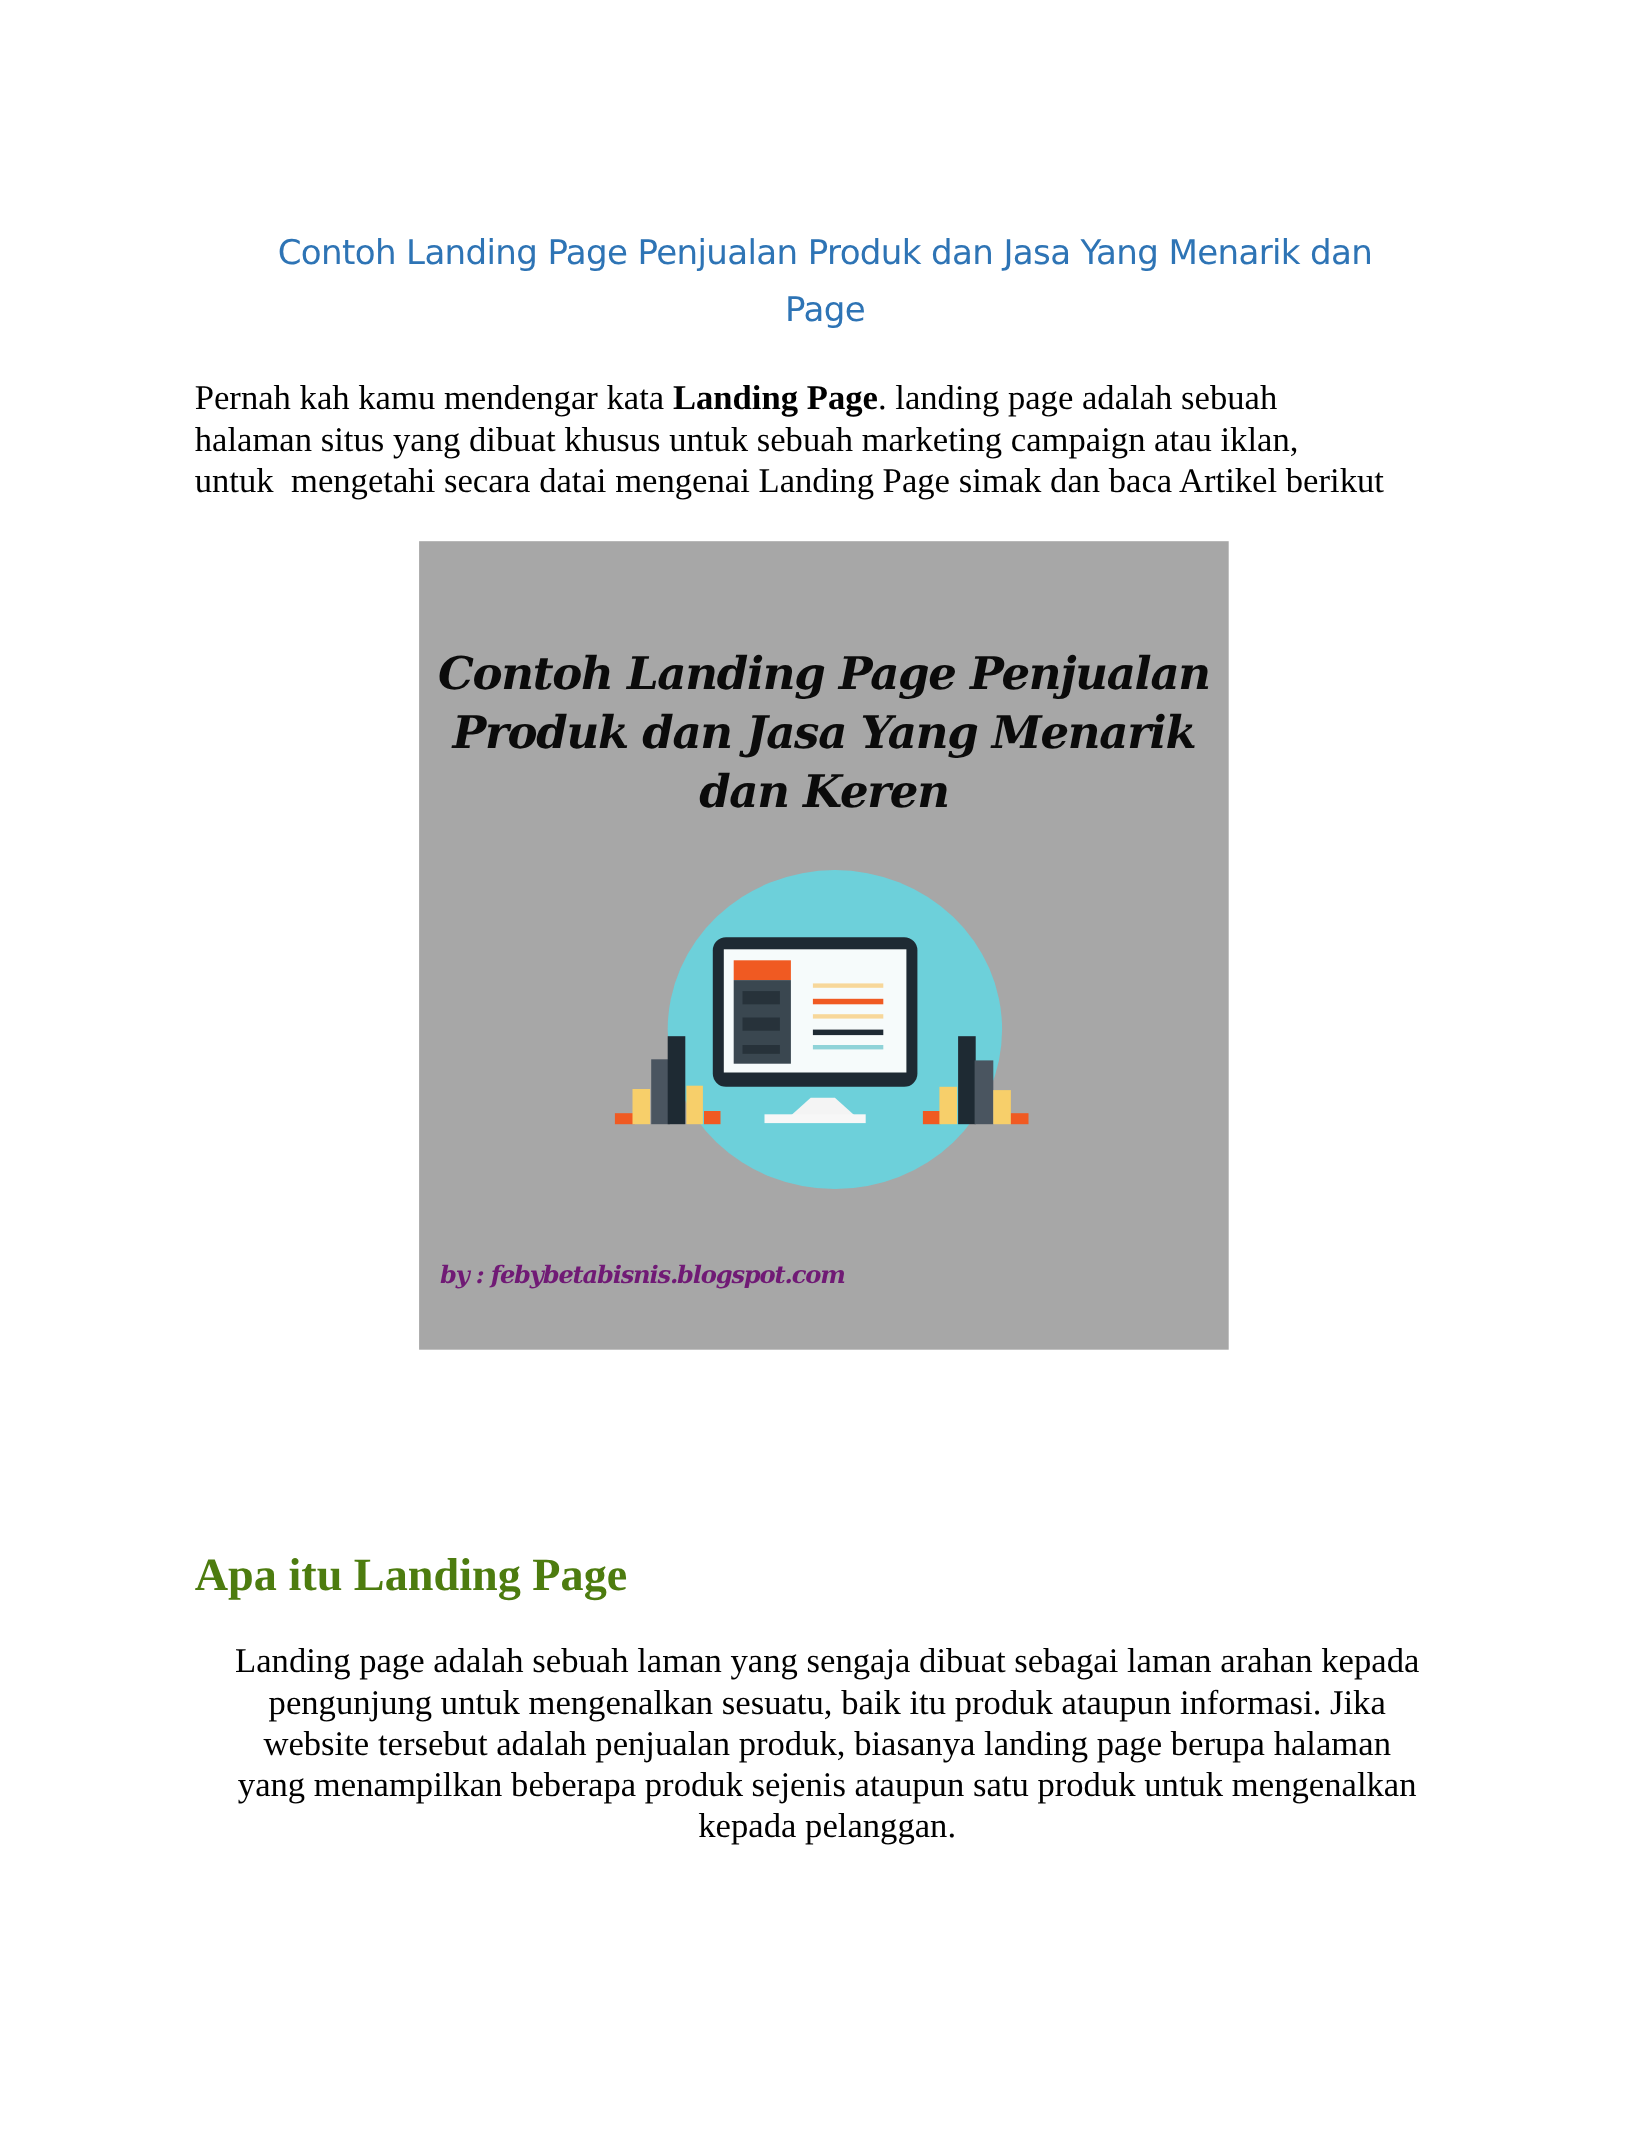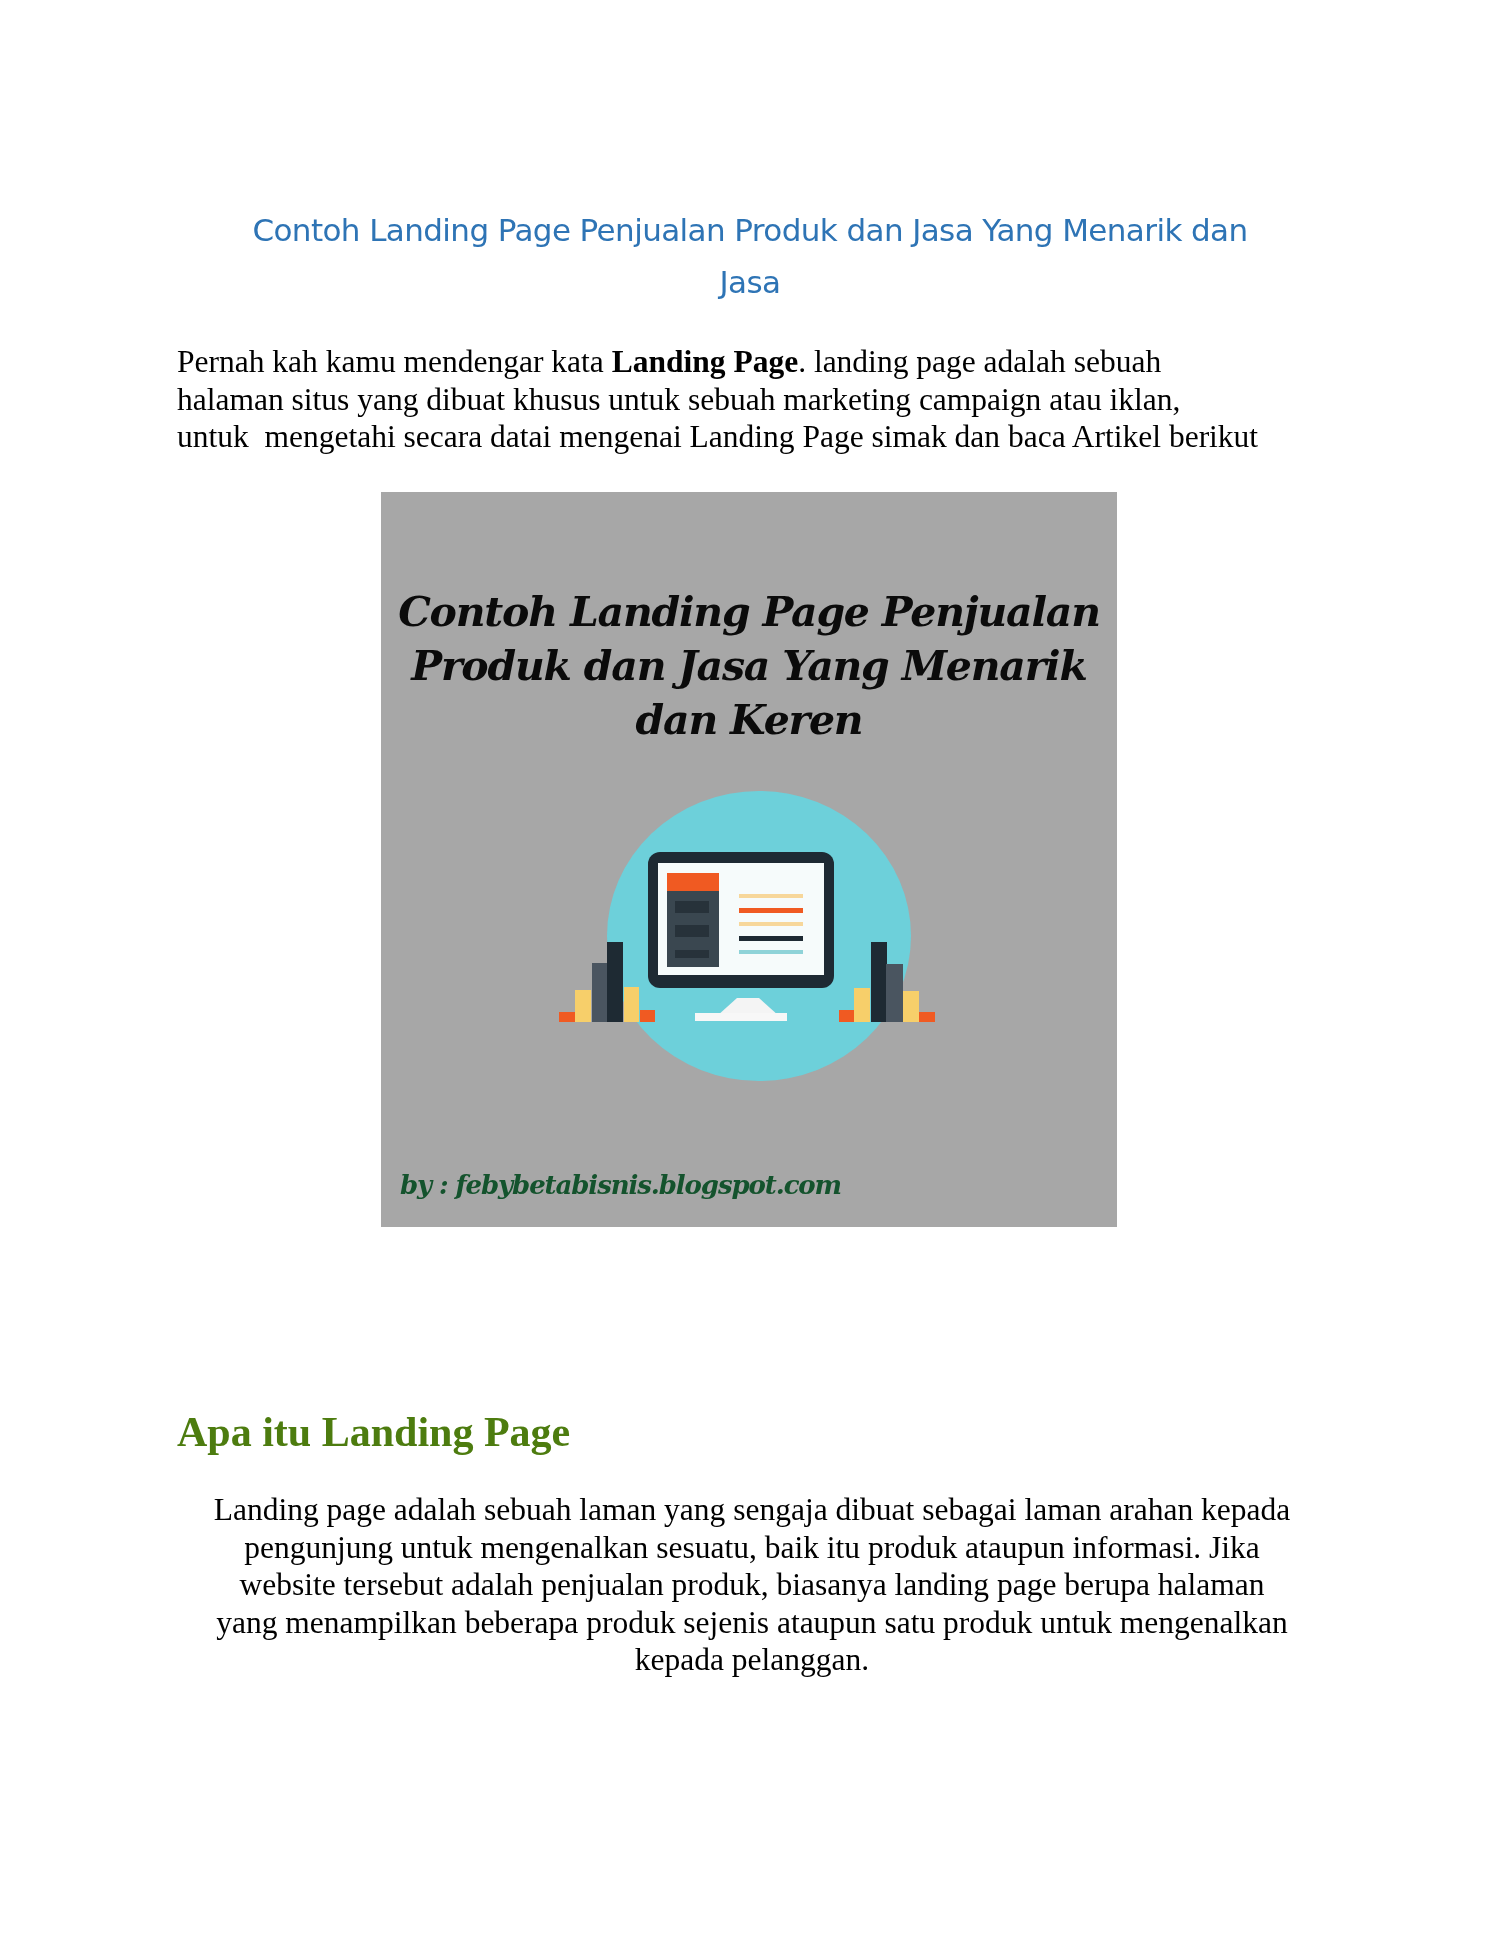--- a/index.html
+++ b/index.html
@@ -30,40 +30,40 @@
       background: #a7a7a7; overflow: hidden;
     }
     .fig-title {
       position: absolute; left: 0; top: 93px; width: 736px; text-align: center;
       font-family: "DejaVu Serif", serif; font-style: italic; font-weight: bold;
       font-size: 41px; line-height: 54px; color: #0b0b0b; letter-spacing: -1.2px;
     }
     .fig-title .tl { display: block; white-space: nowrap; }
     .fig-illus { position: absolute; left: 160px; top: 292px; width: 420px; height: 310px; }
     .fig-credit {
-      position: absolute; left: 19px; top: 678px;
+      position: absolute; left: 19px; top: 654px;
       font-family: "DejaVu Serif", serif; font-style: italic; font-weight: bold;
-      font-size: 26px; color: #14532d; letter-spacing: -1.1px; white-space: nowrap;
+      font-size: 22px; color: #701a75; letter-spacing: -1.1px; white-space: nowrap;
     }
 
     .heading {
       position: absolute; left: 177px; top: 1406px;
       font-family: "Liberation Serif", serif; font-weight: bold;
       font-size: 42px; line-height: 52px; color: #4d7c0f; margin: 0; text-align: right;
     }
     .body-para { top: 1491px; text-align: center; }
   </style>
 </head>
 <body>
 
 <div class="page">
 
   <h1 class="doc-title">
     <span style="display:block">Contoh Landing Page Penjualan Produk dan Jasa Yang Menarik dan</span>
-    <span style="display:block">Jasa</span>
+    <span style="display:block">Page</span>
   </h1>
 
   <p class="para intro">
     <span class="line"><span>Pernah kah kamu mendengar kata </span><b>Landing Page</b><span>. landing page adalah sebuah</span></span>
     <span class="line">halaman situs yang dibuat khusus untuk sebuah marketing campaign atau iklan,</span>
     <span class="line">untuk  mengetahi secara datai mengenai Landing Page simak dan baca Artikel berikut</span>
   </p>
 
   <div class="figure">
     <div class="fig-title">

